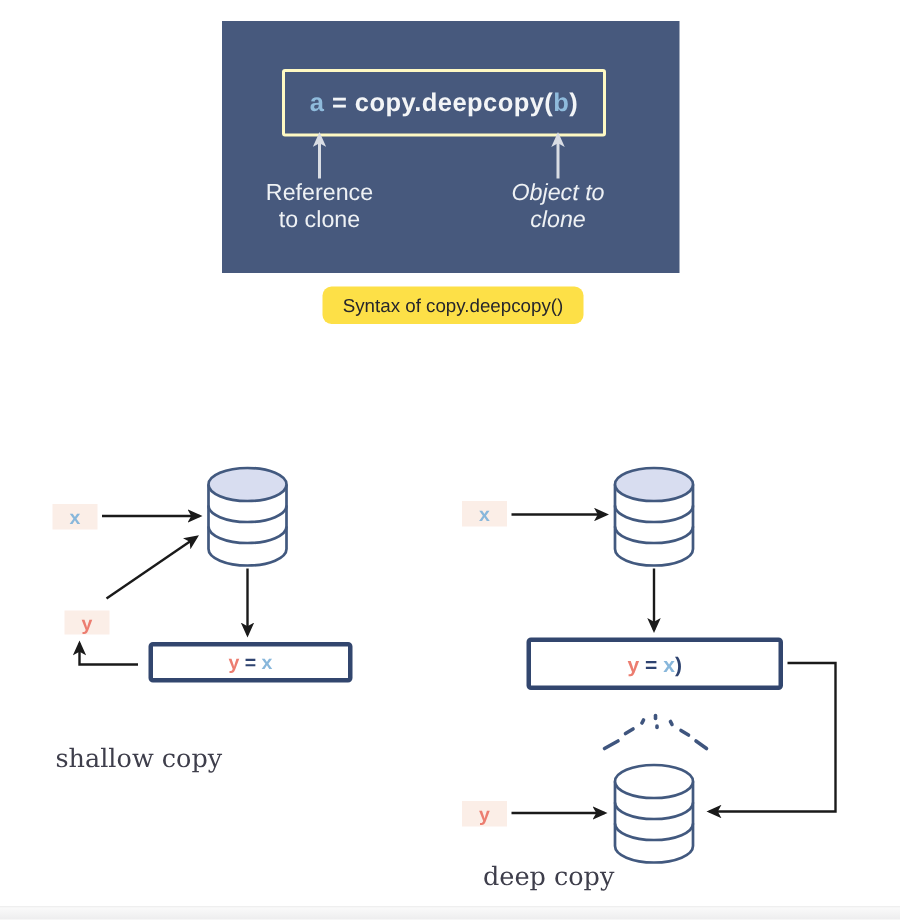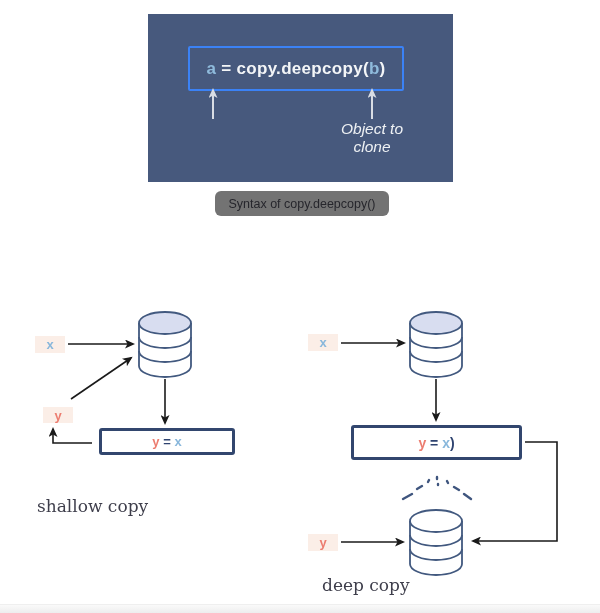--- a/index.html
+++ b/index.html
@@ -3,32 +3,32 @@
 <meta charset="utf-8">
 <style>
   * { margin:0; padding:0; box-sizing:border-box; }
   html,body { width:600px; height:613px; background:#ffffff; overflow:hidden;
               font-family:"Liberation Sans", sans-serif; }
   .abs { position:absolute; }
 
   
   #panel { left:148px; top:14px; width:305px; height:168px; background:#47597d; }
   #code-box { left:40px; top:32px; width:216px; height:45px;
-              border:2px solid #3b82f6; border-radius:2px;
+              border:2px solid #fef9c3; border-radius:2px;
               display:flex; align-items:center; justify-content:center; }
   .code-text { font-size:17px; font-weight:600; color:#f3f5f7; letter-spacing:.3px; }
   .code-var { color:#8fbbdc; }
   .panel-label { width:130px; text-align:center; color:#eef1f4;
                  font-size:15.5px; line-height:1.18; }
   #panel-label-left  { left:0px;   top:106px; }
   #panel-label-right { left:159px; top:106px;font-style:italic; }
 
   
   #caption-pill { left:215px; top:191px; width:174px; height:25px;
-                  background:#737373; border-radius:6px;
+                  background:#fde047; border-radius:6px;
                   display:flex; align-items:center; justify-content:center;
                   font-size:12.5px; color:#26262c; }
 
   
   .ref-label { background:#fbeee7; display:flex; align-items:center; justify-content:center;
                font-size:13px; font-weight:bold; }
   .ref-x { color:#88b7db; }
   .ref-y { color:#ec7d70; }
   #shallow-x { left:35px;  top:336px; width:30px; height:17px; }
   #shallow-y { left:43px;  top:407px; width:30px; height:16px; }
@@ -52,20 +52,24 @@
                   background:linear-gradient(#fafafa,#ededee); border-top:1px solid #efefef; }
 
   #gfx { left:0; top:0; width:600px; height:613px; pointer-events:none; }
 </style>
 </head>
 <body>
 
 <div class="abs" id="panel">
   <div class="abs" id="code-box">
     <span class="code-text"><span class="code-var">a</span><span> = copy.deepcopy(</span><span class="code-var">b</span><span>)</span></span>
+  </div>
+  <div class="abs panel-label" id="panel-label-left">
+    <span>Reference</span><br>
+    <span>to clone</span>
   </div>
   <div class="abs panel-label" id="panel-label-right">
     <span>Object to</span><br>
     <span>clone</span>
   </div>
 </div>
 
 <div class="abs" id="caption-pill">Syntax of copy.deepcopy()</div>
 
 <div class="abs ref-label" id="shallow-x">

